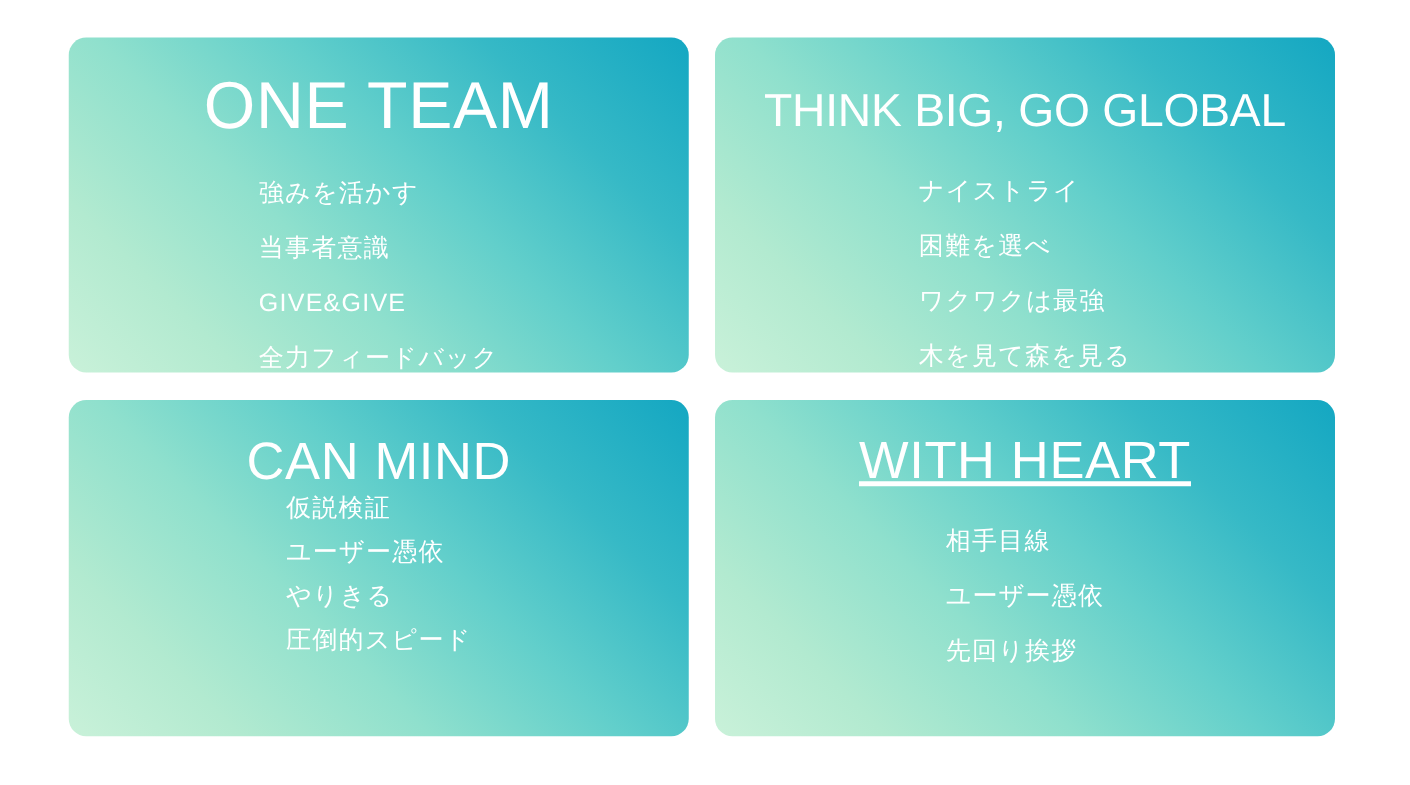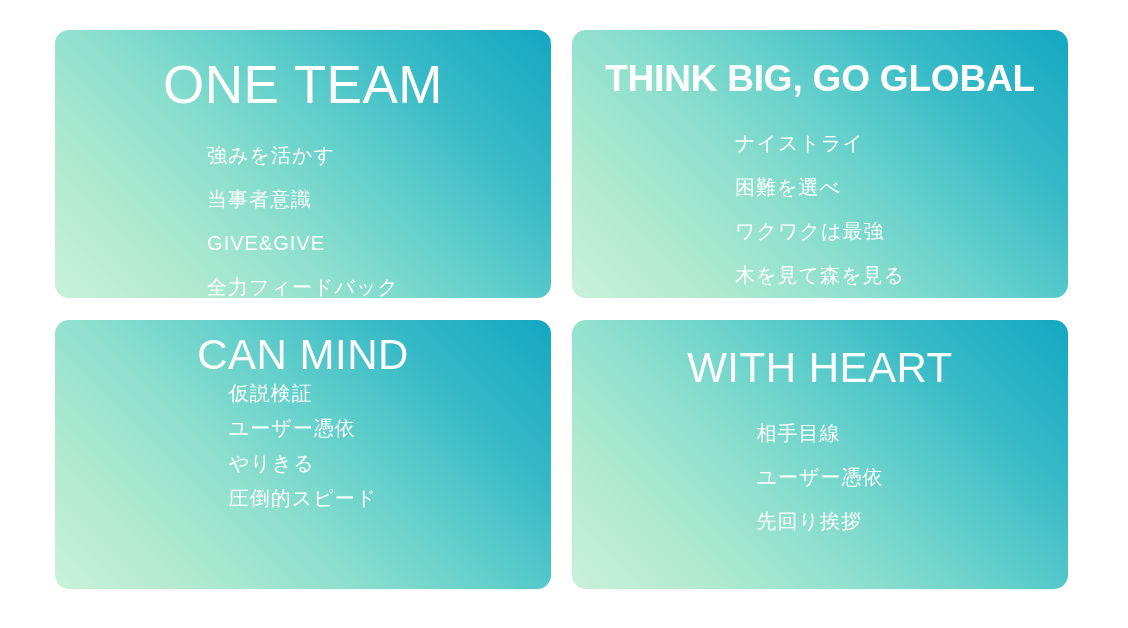--- a/index.html
+++ b/index.html
@@ -75,51 +75,52 @@
   }
   .card-one-team .card-list li {
     font-size: 20px;
     line-height: 44px;
     letter-spacing: 1px;
   }
 
   
   .card-think-big .card-title {
     font-size: 37px;
-    font-weight: 700;
+    font-weight: 400;
     letter-spacing: -0.2px;
-    margin-top: 30px;
+    margin-top: 40px;
   }
   .card-think-big .card-list {
     margin-top: 24px;
   }
   .card-think-big .card-list li {
     font-size: 20px;
     line-height: 44px;
     letter-spacing: 1px;
   }
 
   
   .card-can-mind .card-title {
     font-size: 42px;
-    margin-top: 14px;
+    margin-top: 28px;
   }
   .card-can-mind .card-list {
     margin-top: 0;
   }
   .card-can-mind .card-list li {
     font-size: 20px;
     line-height: 35px;
     letter-spacing: 1px;
   }
 
   
   .card-with-heart .card-title {
     font-size: 42px;
     margin-top: 27px;
+    text-decoration: underline;
   }
   .card-with-heart .card-list {
     margin-top: 22px;
   }
   .card-with-heart .card-list li {
     font-size: 20px;
     line-height: 44px;
     letter-spacing: 1px;
   }
 </style>

